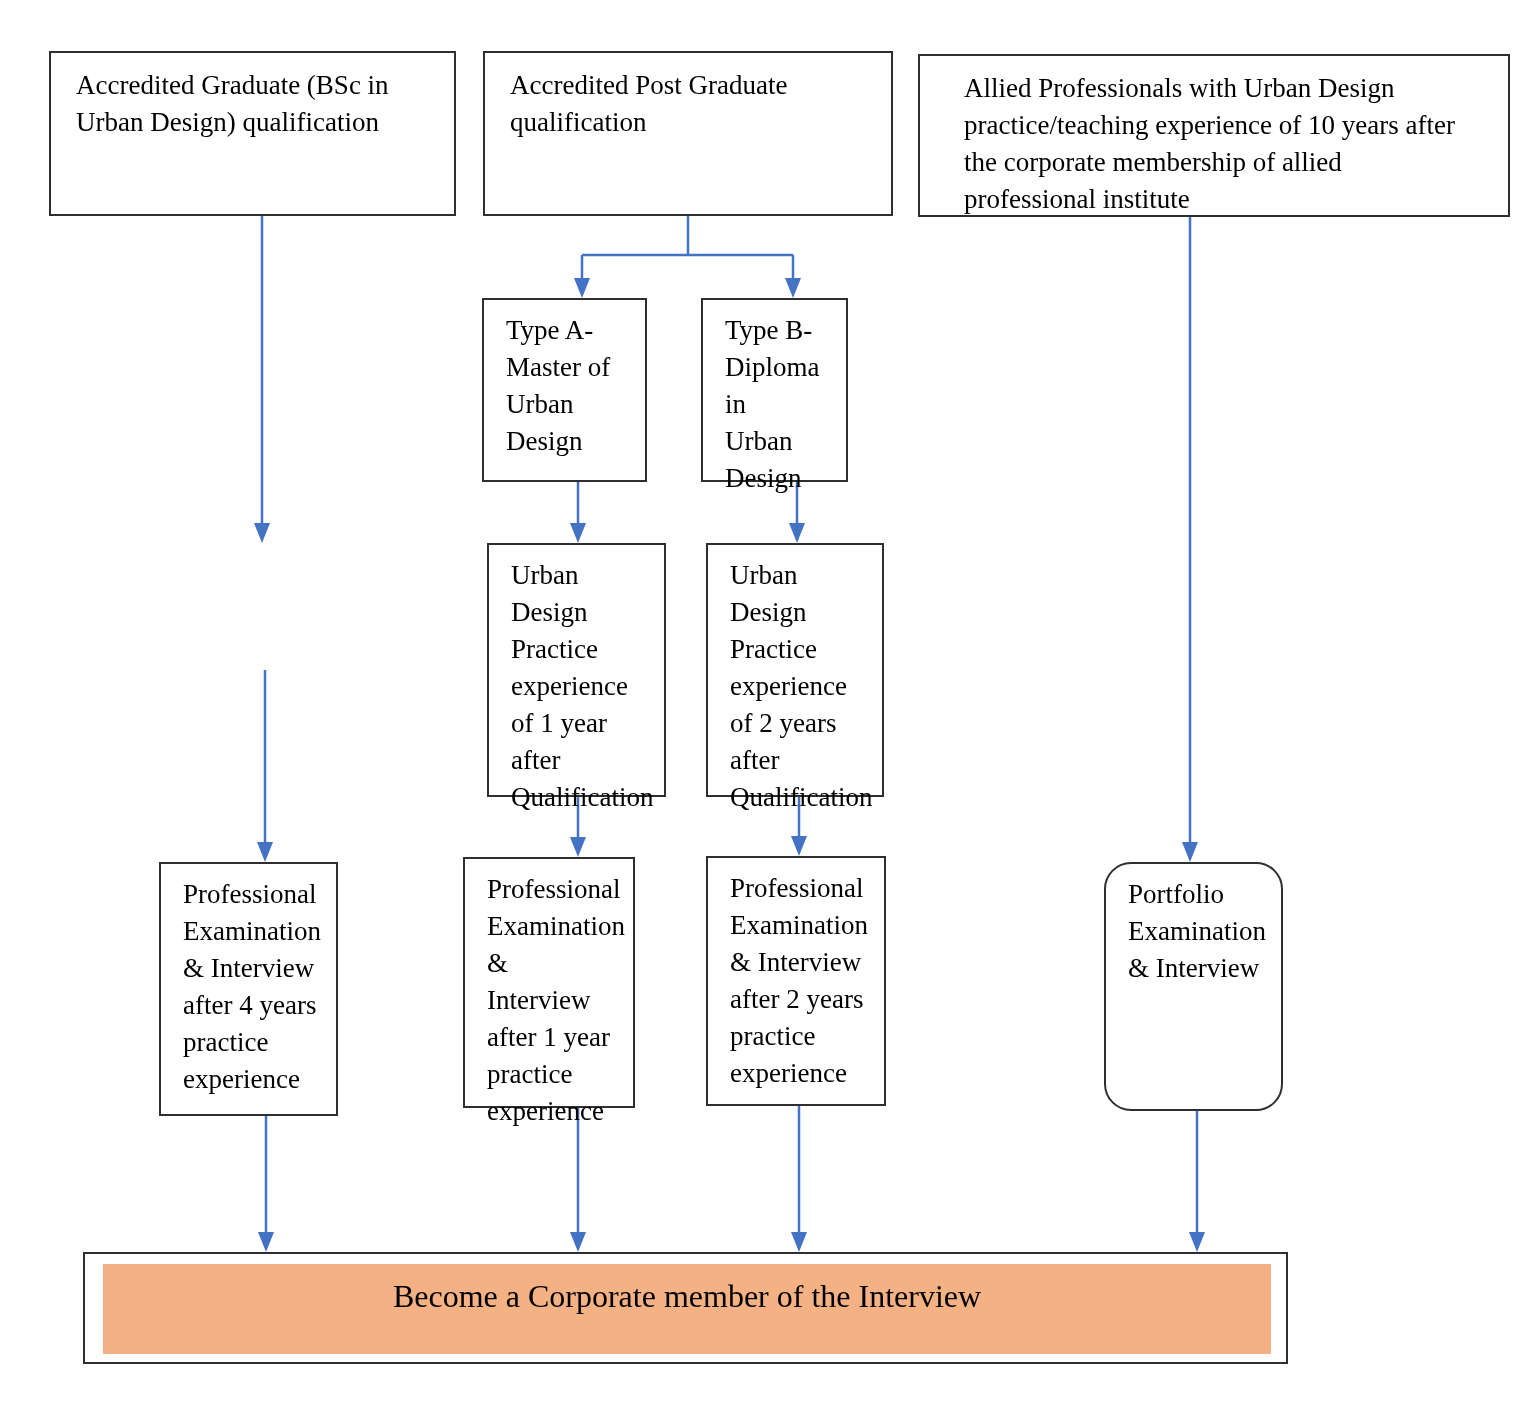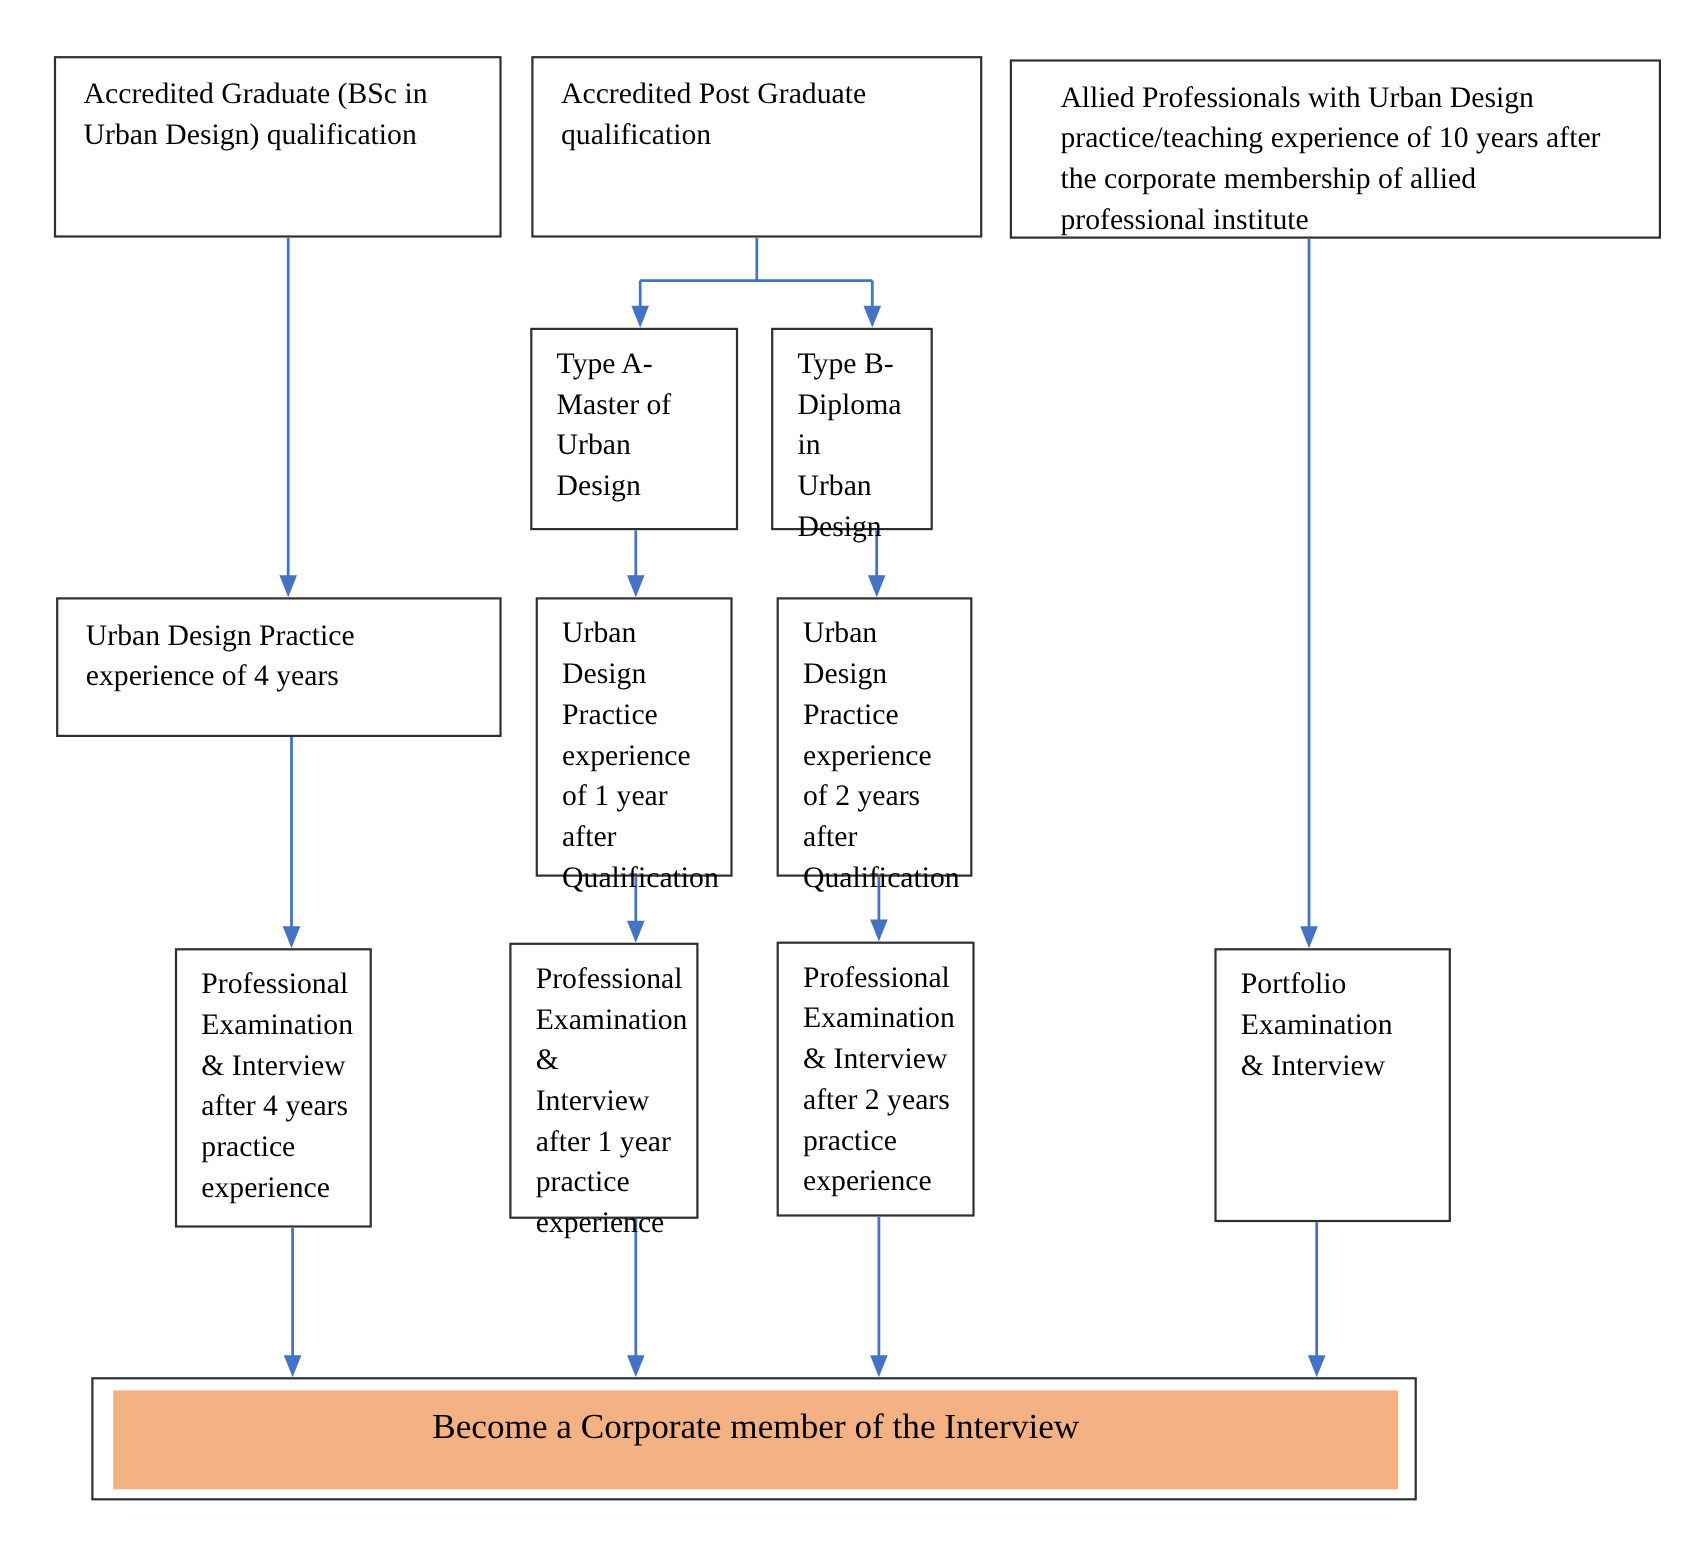--- a/index.html
+++ b/index.html
@@ -100,38 +100,34 @@
 Urban Design) qualification</span>
   </div>
 
   <div class="box wide" style="left:918px; top:54px; width:592px; height:163px;padding-left:19px;">
     <span class="label">Allied Professionals with Urban Design
 practice/teaching experience of 10 years after
 the corporate membership of allied
 professional institute</span>
   </div>
 
-  <div class="box" style="left:482px; top:298px; width:189px; height:184px;">
+  <div class="box" style="left:482px; top:298px; width:165px; height:184px;">
     <span class="label">Type A-
 Master of
 Urban
 Design</span>
   </div>
 
   <div class="box" style="left:701px; top:298px; width:147px; height:184px;">
     <span class="label">Type B-
 Diploma in
 Urban
 Design</span>
   </div>
 
-  <div class="box wide" style="left:51px; top:543px; width:405px; height:127px;">
-    <span class="label">Urban Design Practice
-experience of 4 years</span>
-  </div>
 
   <div class="box" style="left:487px; top:543px; width:179px; height:254px;">
     <span class="label" style="padding-right:4px;">Urban
 Design
 Practice
 experience
 of 1 year
 after
 Qualification</span>
   </div>
@@ -166,21 +162,21 @@
 
   <div class="box" style="left:706px; top:856px; width:180px; height:250px;">
     <span class="label">Professional
 Examination
 &amp; Interview
 after 2 years
 practice
 experience</span>
   </div>
 
-  <div class="box" style="left:1104px; top:862px; width:215px; height:249px;">
+  <div class="box" style="left:1104px; top:862px; width:179px; height:249px;border-radius:27px;">
     <span class="label">Portfolio
 Examination
 &amp; Interview</span>
   </div>
 
   <div id="banner-outer">
     <div id="banner-inner" style="background: rgb(244, 177, 131);">
       <span class="label">Become a Corporate member of the Interview</span>
     </div>
   </div>

